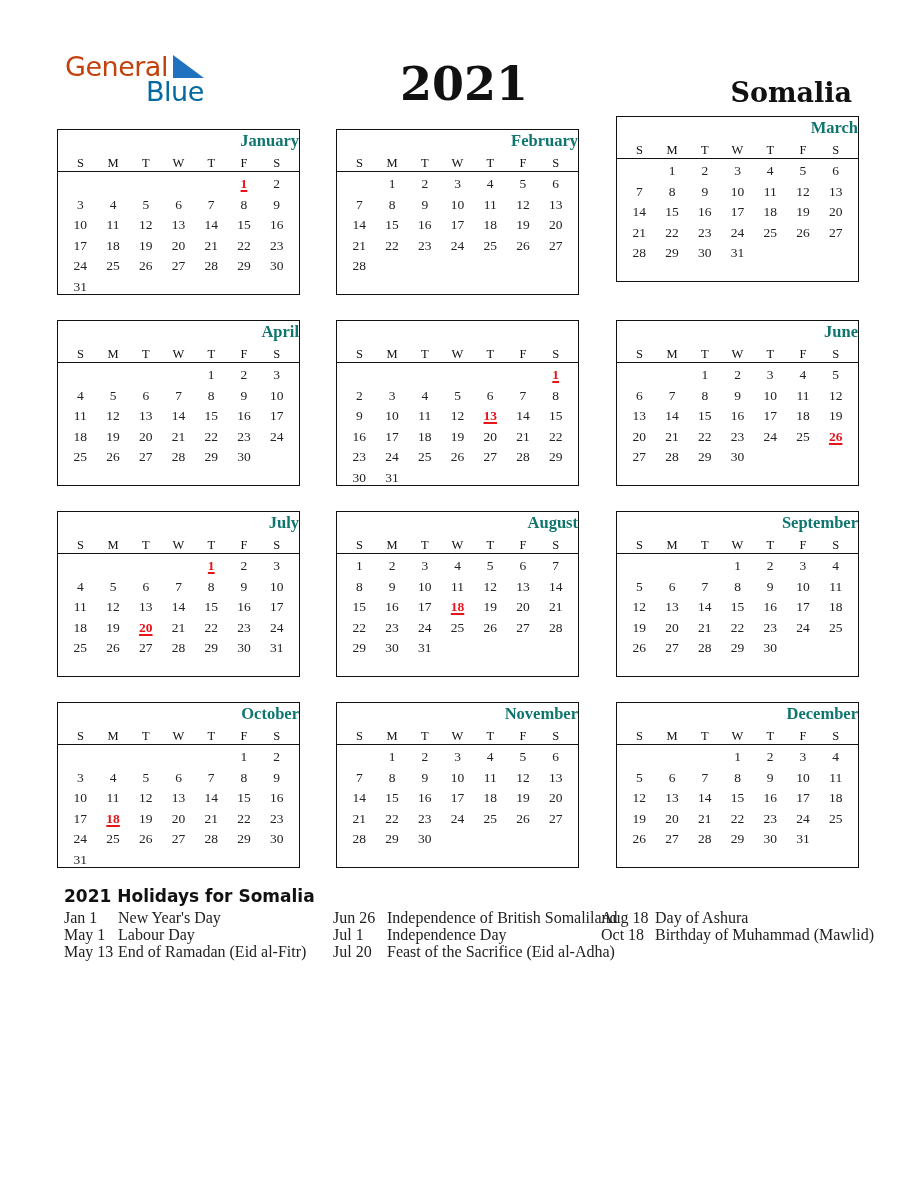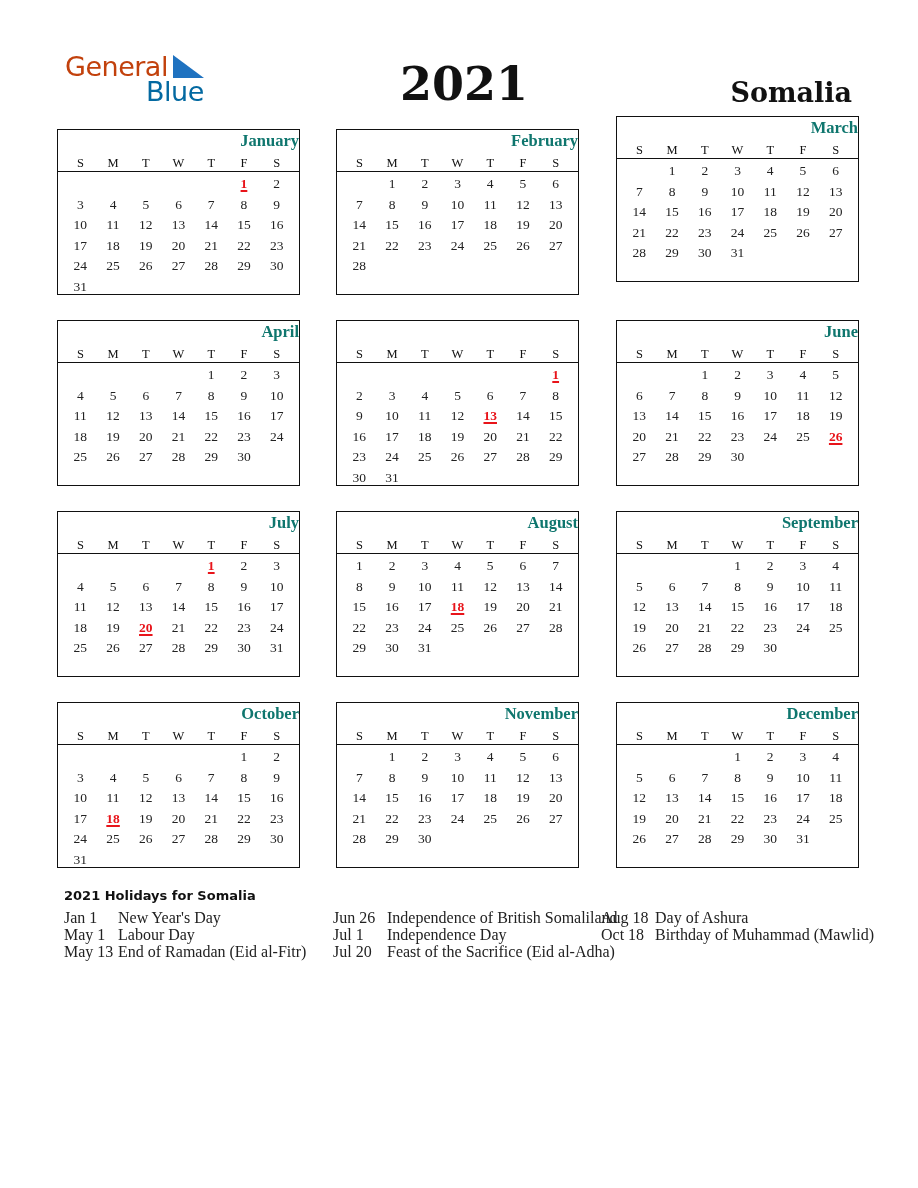--- a/index.html
+++ b/index.html
@@ -25,21 +25,21 @@
   .month .dow span { flex: 1; text-align: center; font-size: 12.5px; line-height: 18px;
                      font-family: "Liberation Serif", "DejaVu Serif", serif; color: #111; }
   .month .rule { position: absolute; left: 0; right: 0; top: 41px; height: 0; border-top: 1.5px solid #111; }
   .month .grid { position: absolute; left: 0; right: 0; top: 44px; padding: 0 6px; box-sizing: border-box; }
   .month .wk { display: flex; height: 20.6px; }
   .month .wk span { flex: 1; text-align: center; font-size: 13.5px; line-height: 20.6px;
                     font-family: "Liberation Serif", "DejaVu Serif", serif; color: #222; }
   .month .wk span.hol { color: #e8141a; font-weight: bold; text-decoration: underline; text-decoration-thickness: 2px; text-underline-offset: 2px; }
 
   .hol-title { position: absolute; left: 64px; top: 887px; font-family: "DejaVu Sans", "Liberation Sans", sans-serif;
-               font-weight: bold; font-size: 13px; line-height: 18px; color: #111; }
+               font-weight: bold; font-size: 17px; line-height: 18px; color: #111; }
   .hol-col { position: absolute; top: 909px; }
   .hol-row { display: flex; height: 17px; font-family: "Liberation Serif", "DejaVu Serif", serif; font-size: 16px; line-height: 17px; color: #222; }
   .hol-row .d { width: 54px; }
   .hol-row .n { white-space: nowrap; }
 </style>
 </head>
 <body>
 
 <div class="logo">
   <span class="general">General</span>

